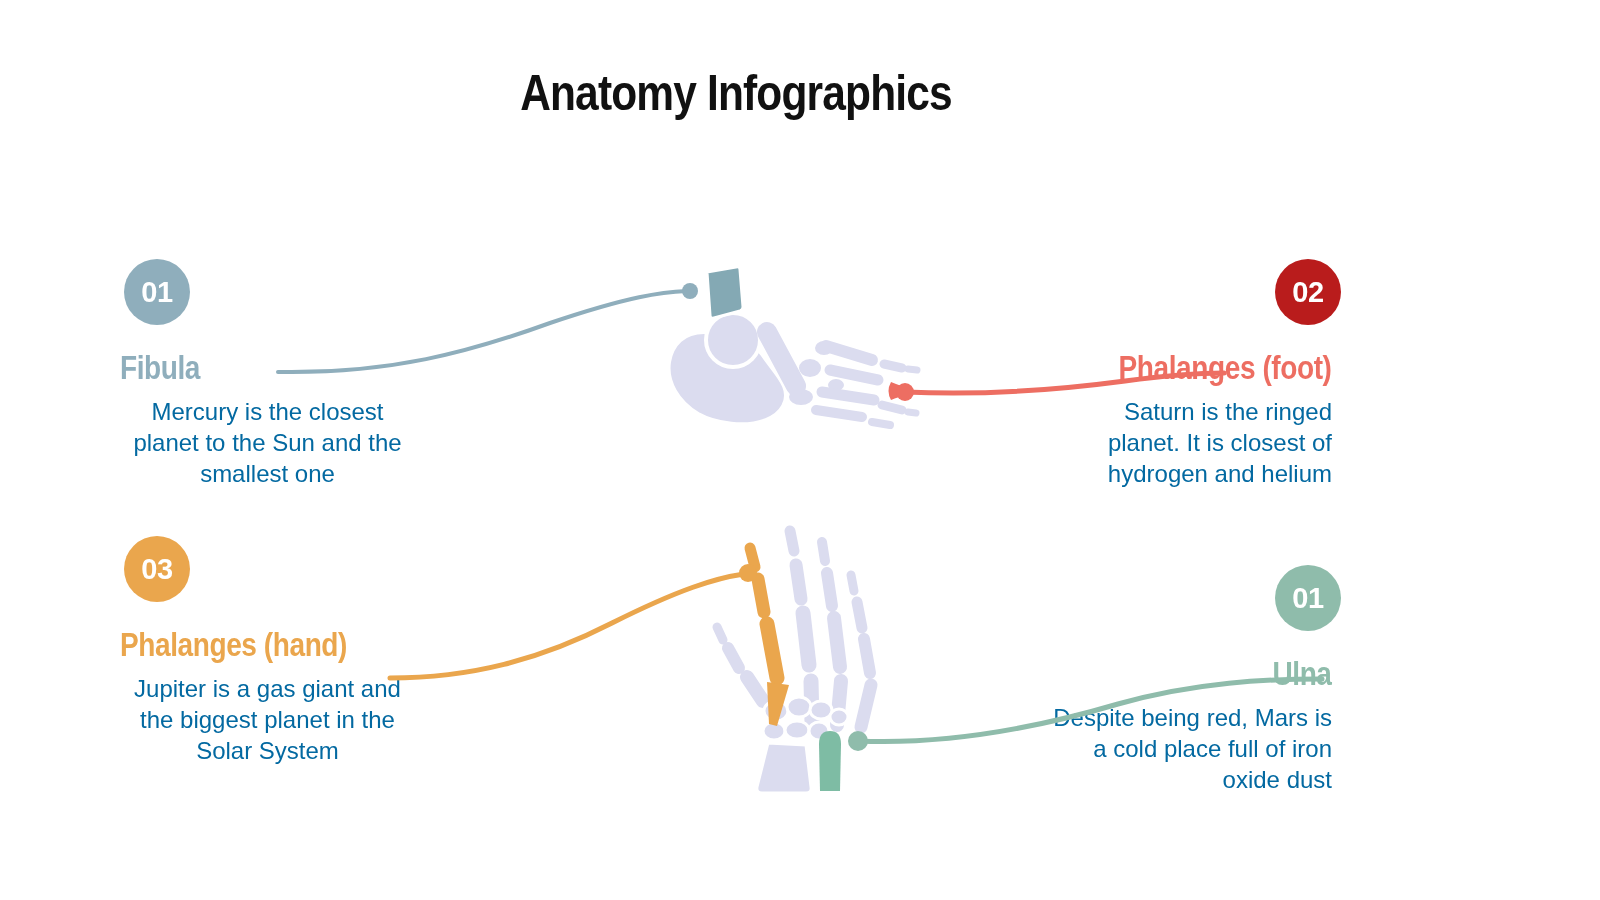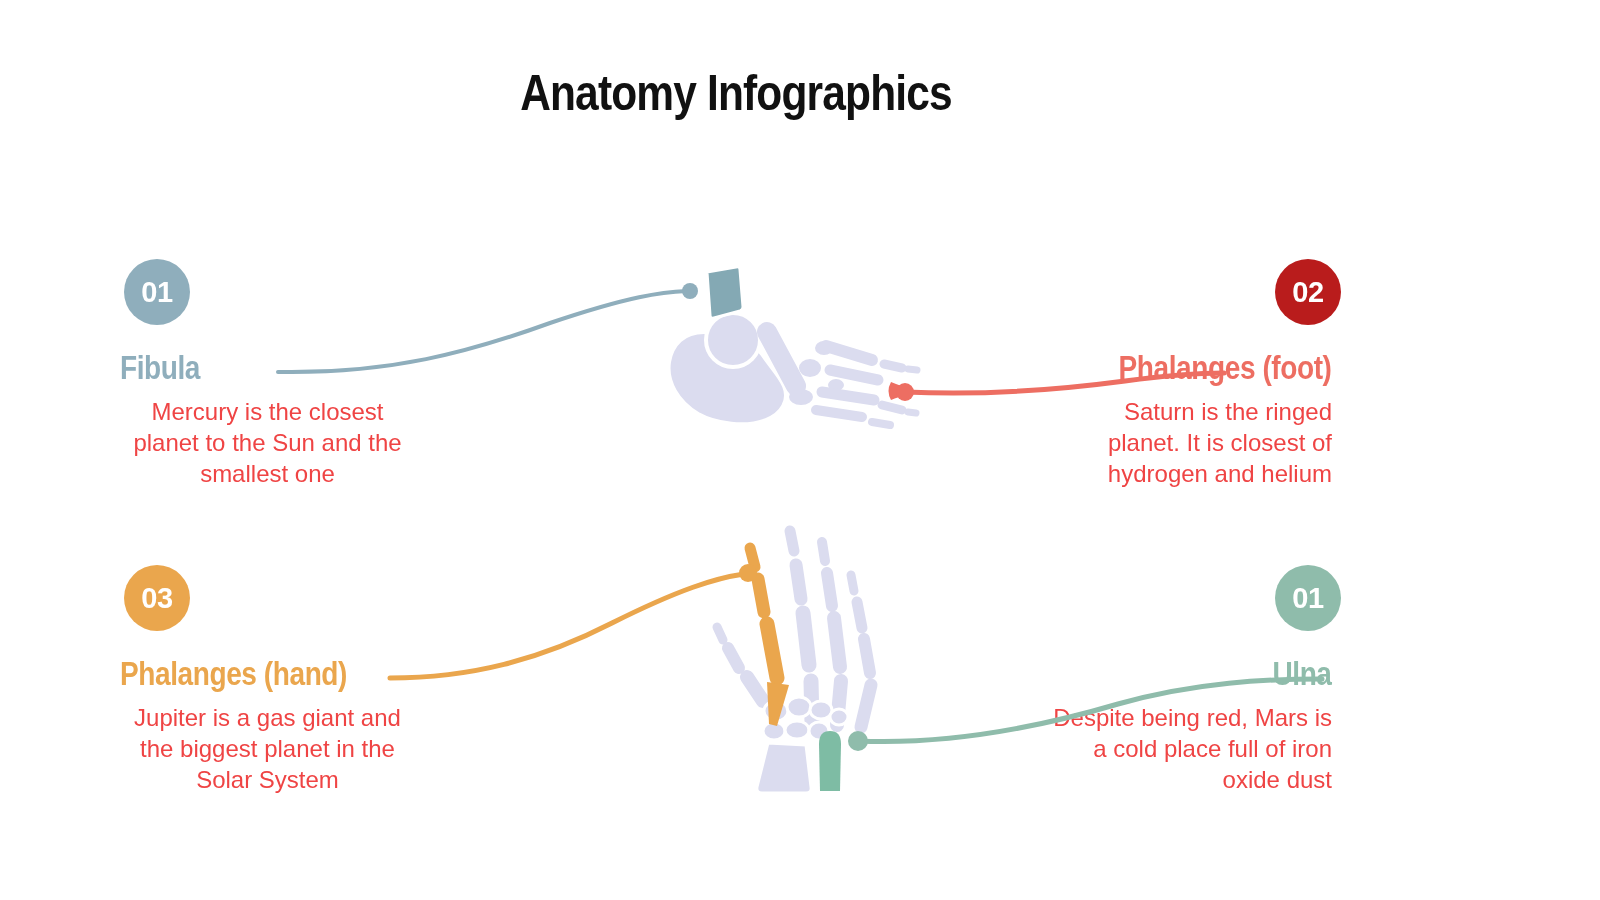--- a/index.html
+++ b/index.html
@@ -22,25 +22,25 @@
   }
   .item.left  .badge { margin-left:4px; }
   .item.right .badge { margin-right:-9px; }
   .item-title {
     margin-top:24px; font-size:33px; font-weight:700; letter-spacing:-0.5px;
     white-space:nowrap;
   }
   .item.left  .item-title { transform:scaleX(.85); transform-origin:left center; }
   .item.right .item-title { transform:scaleX(.85); transform-origin:right center; }
   .item-desc {
-    margin-top:9px; font-size:24px; line-height:31px; color:#ef4444;
+    margin-top:9px; font-size:24px; line-height:31px; color:#0369a1;
   }
   .item-1 { left:120px;  top:259px; }
   .item-2 { right:140px; top:259px; }
-  .item-3 { left:120px;  top:565px; }
+  .item-3 { left:120px;  top:536px; }
   .item-4 { right:140px; top:565px; }
   .item-1 .item-desc, .item-3 .item-desc { width:295px; }
   .item-2 .item-desc, .item-4 .item-desc { width:285px; }
   .illu, .overlay { position:absolute; }
   .overlay { left:0; top:0; }
 </style>
 </head>
 <body>
 
 <div class="stage">

